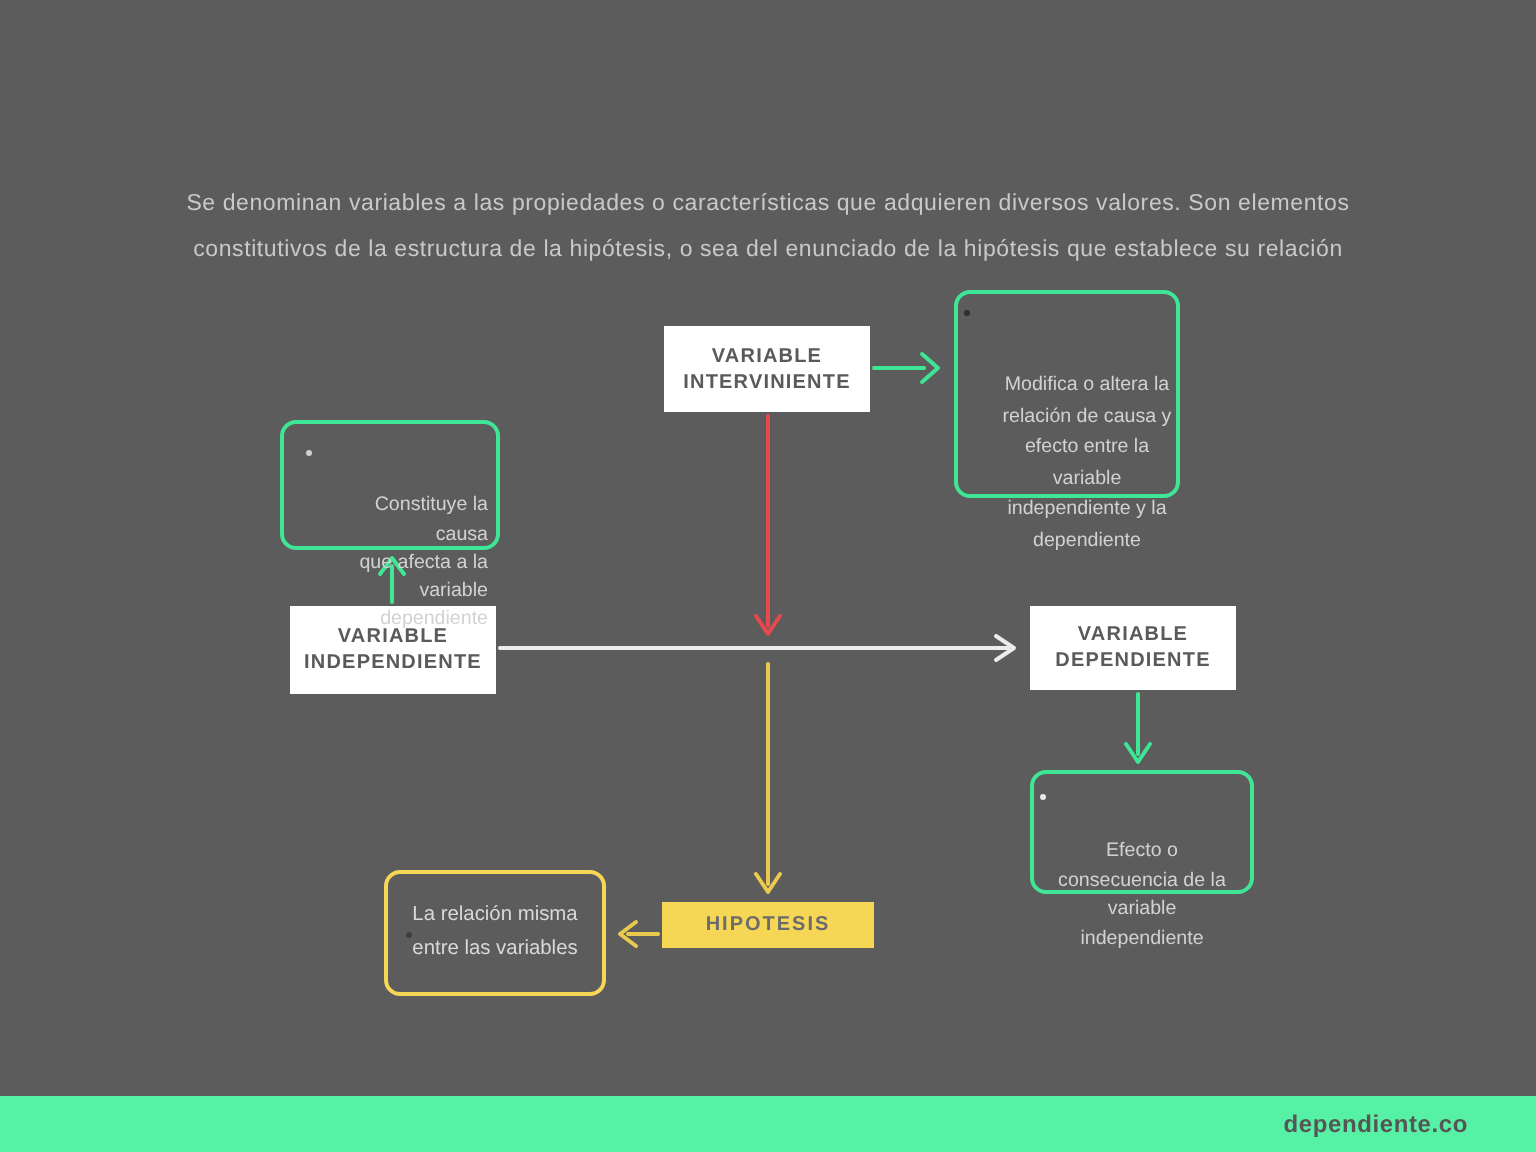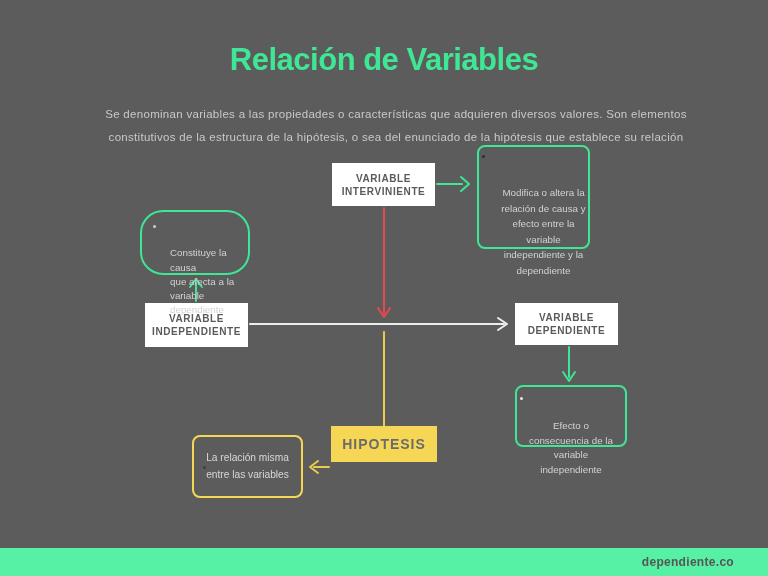--- a/index.html
+++ b/index.html
@@ -9,21 +9,21 @@
     font-family:"Liberation Sans",sans-serif;
   }
   *{box-sizing:border-box;}
 
   .title{
     position:absolute;top:42px;left:0;width:100%;margin:0;
     text-align:center;font-size:31px;font-weight:bold;letter-spacing:-0.5px;
     color:#3FE795;
   }
   .subtitle{
-    position:absolute;top:91px;left:64px;width:640px;margin:12px;
+    position:absolute;top:91px;left:64px;width:640px;margin:0;
     text-align:center;font-size:11.5px;line-height:23px;letter-spacing:0.3px;
     color:#C9C9C9;white-space:pre-line;
   }
 
   
   .arrows{position:absolute;left:0;top:0;width:768px;height:576px;pointer-events:none;}
   .arrows line,.arrows polyline{fill:none;stroke-width:2;stroke-linecap:round;stroke-linejoin:round;}
   .stroke-green{stroke:#3EE695;}
   .stroke-red{stroke:#E8494E;}
   .stroke-white{stroke:#EDEDED;}
@@ -32,30 +32,30 @@
   
   .node{
     position:absolute;display:flex;align-items:center;justify-content:center;
     text-align:center;font-weight:bold;white-space:pre-line;
   }
   .box-white{background:#FFFFFF;color:#5A5A5A;font-size:10px;line-height:13px;letter-spacing:0.6px;}
   #node-interviniente{left:332px;top:163px;width:103px;height:43px;}
   #node-independiente{left:145px;top:303px;width:103px;height:44px;}
   #node-dependiente{left:515px;top:303px;width:103px;height:42px;}
   #node-hipotesis{
-    left:331px;top:426px;width:106px;height:36px;
-    background:#F6D755;color:#6B6B6B;font-size:14px;line-height:12px;letter-spacing:1px;
+    left:331px;top:451px;width:106px;height:23px;
+    background:#F6D755;color:#6B6B6B;font-size:10px;line-height:12px;letter-spacing:1px;
   }
 
   
   .note{position:absolute;color:#D2D2D2;font-size:9.8px;white-space:pre-line;}
   .note-green{border:2px solid #3EE695;border-radius:8px;}
   .note-yellow{border:2px solid #F6D755;border-radius:8px;}
   #note-interviniente{left:477px;top:145px;width:113px;height:104px;text-align:center;line-height:15.5px;padding-top:7px;padding-left:20px;}
-  #note-independiente{left:140px;top:210px;width:110px;height:65px;text-align:left;line-height:14.2px;padding:6px 4px 0 28px;border-radius:23px;}
+  #note-independiente{left:140px;top:210px;width:110px;height:65px;text-align:right;line-height:14.2px;padding:6px 4px 0 28px;}
   #note-dependiente{left:515px;top:385px;width:112px;height:62px;text-align:center;line-height:14.5px;padding-top:3px;}
   #note-hipotesis{
     left:192px;top:435px;width:111px;height:63px;text-align:right;
     display:flex;align-items:center;justify-content:center;
     line-height:16.5px;font-size:10.2px;color:#D8D8D8;
   }
 
   .bullet{position:absolute;width:3px;height:3px;border-radius:50%;}
   #note-interviniente .bullet{left:3px;top:8px;background:#2F2F2F;}
   #note-independiente .bullet{left:11px;top:13px;background:#CFCFCF;}
@@ -66,21 +66,20 @@
   .brand{
     position:absolute;right:34px;top:0;line-height:28px;
     font-weight:bold;font-size:12px;letter-spacing:0.3px;color:#565656;
   }
 </style>
 </head>
 <body>
 
 <div class="canvas">
 
-  <h1 class="title">Relación de Variables</h1>
   <p class="subtitle">Se denominan variables a las propiedades o características que adquieren diversos valores. Son elementos
 constitutivos de la estructura de la hipótesis, o sea del enunciado de la hipótesis que establece su relación</p>
 
   <svg class="arrows" viewBox="0 0 768 576" xmlns="http://www.w3.org/2000/svg">
     <g class="stroke-green">
       <line x1="437" y1="184" x2="462" y2="184"></line>
       <polyline points="461,177 469,184 461,191"></polyline>
     </g>
     <g class="stroke-red">
       <line x1="384" y1="208" x2="384" y2="313"></line>

